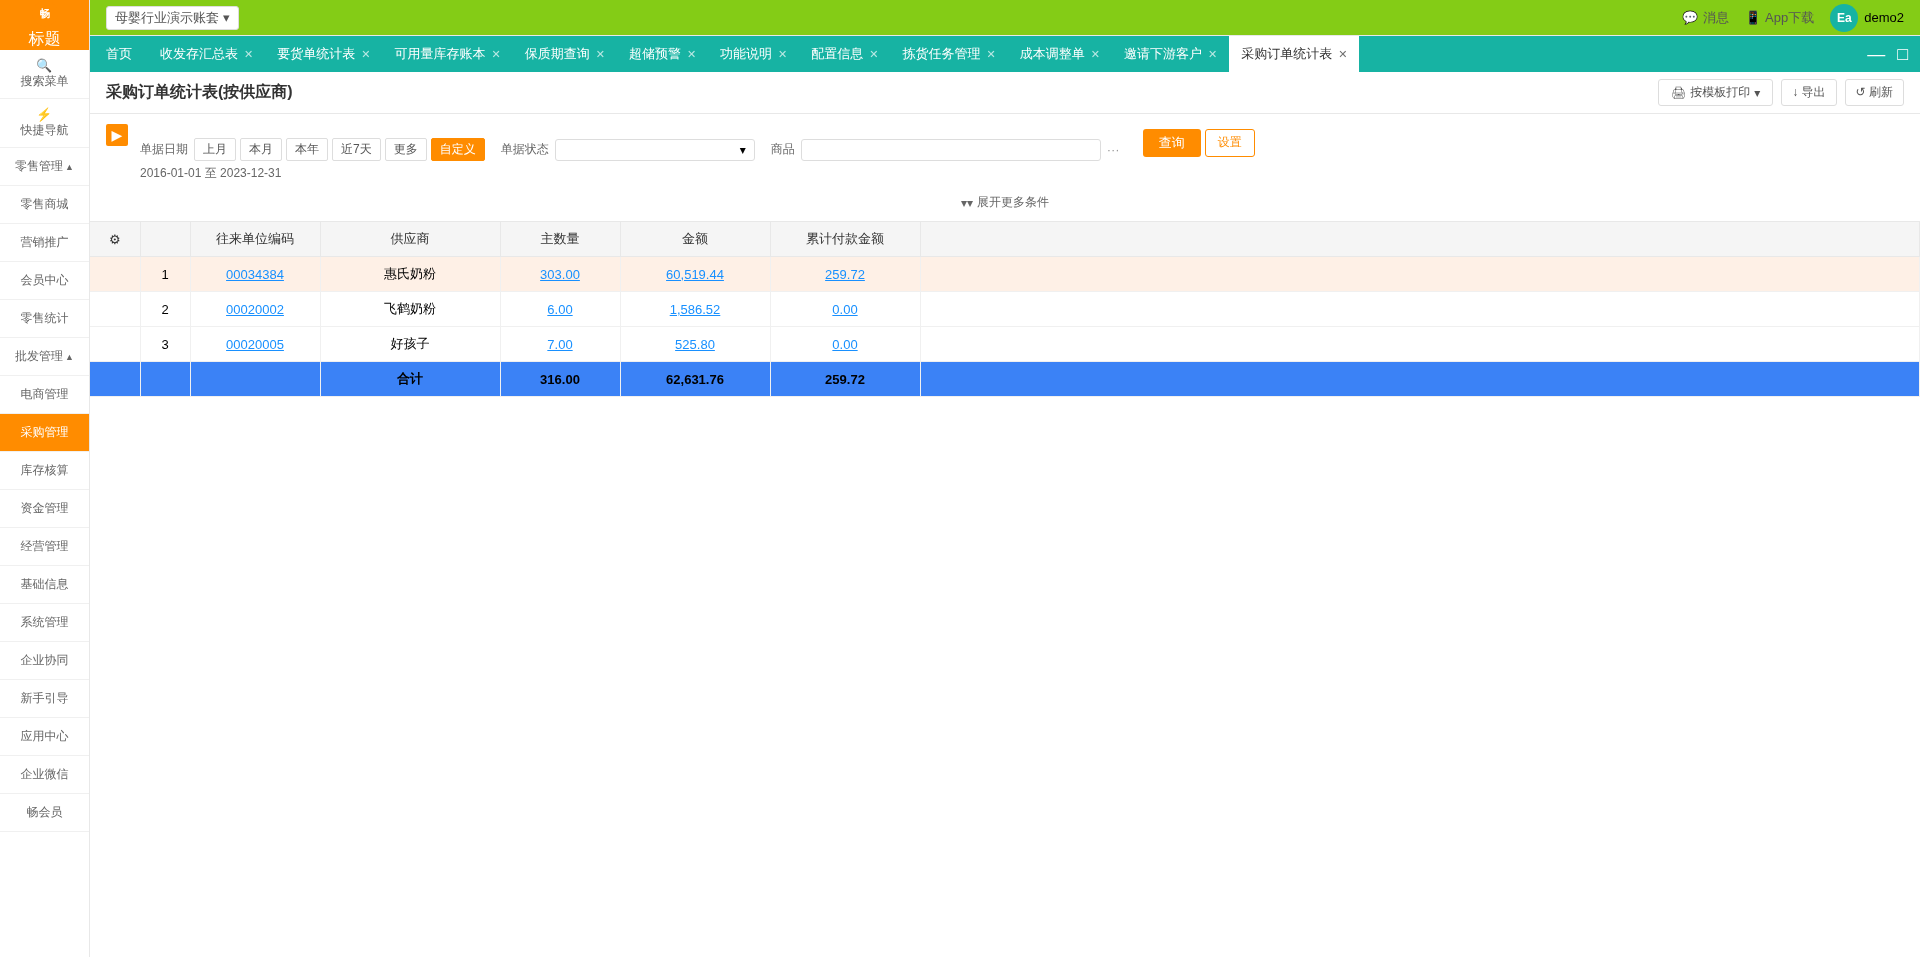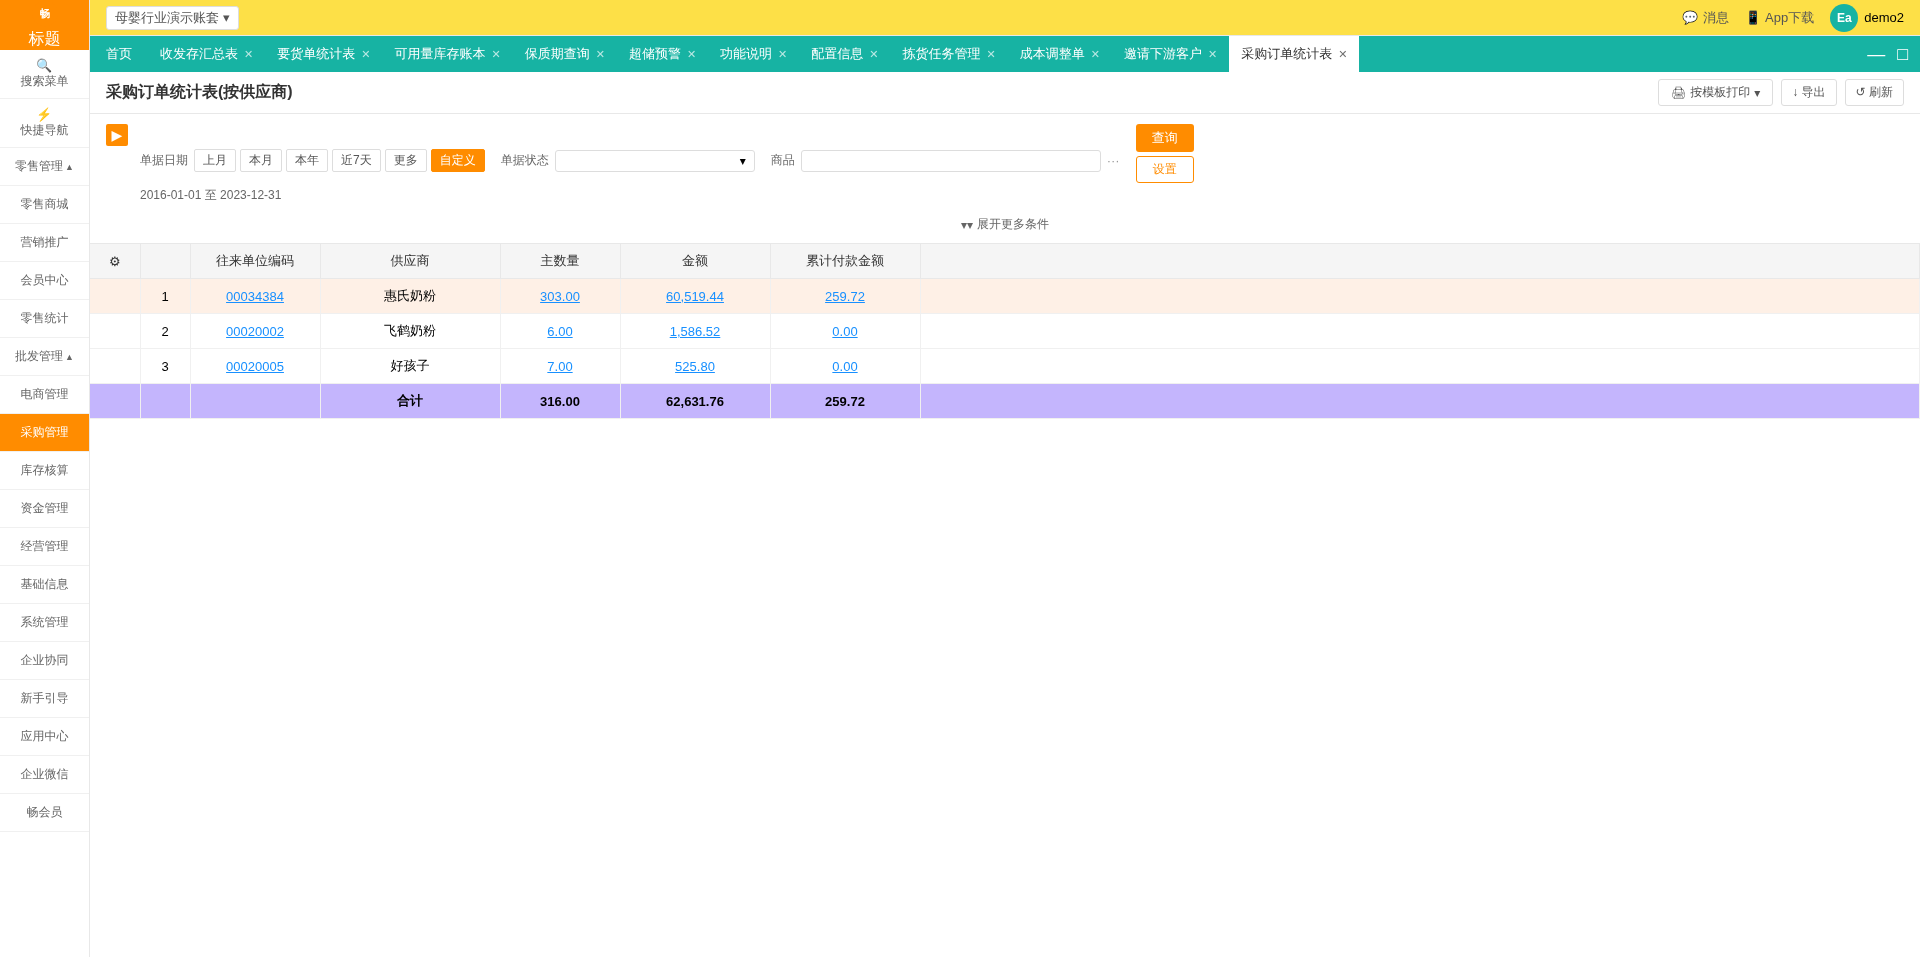--- a/index.html
+++ b/index.html
@@ -54,35 +54,35 @@
     
     .table-container { flex: 1; overflow: auto; background: white; margin: 0; }
     table { width: 100%; border-collapse: collapse; }
     thead tr { background: #f5f5f5; }
     th { padding: 8px 12px; text-align: center; font-size: 13px; color: #333; border-bottom: 1px solid #e8e8e8; border-right: 1px solid #e8e8e8; font-weight: normal; white-space: nowrap; }
     td { padding: 8px 12px; text-align: center; font-size: 13px; border-bottom: 1px solid #f0f0f0; border-right: 1px solid #f0f0f0; }
     td.text-link { color: #1890ff; cursor: pointer; text-decoration: underline; }
     tr.row-highlighted { background: #fef0e6; }
 
     
-    .table-footer { background: #c4b5fd; border-top: 1px solid #e8e8e8; flex-shrink: 0; }
+    .table-footer { background: #3b82f6; border-top: 1px solid #e8e8e8; flex-shrink: 0; }
     .table-footer td { font-weight: bold; }
 
     
     .expand-btn { background: #ff8c00; border: none; color: white; width: 22px; height: 22px; border-radius: 2px; cursor: pointer; font-size: 14px; display: flex; align-items: center; justify-content: center; flex-shrink: 0; }
 
     
     .btn-settings { background: white; border: 1px solid #ff8c00; border-radius: 3px; padding: 4px 12px; cursor: pointer; font-size: 12px; color: #ff8c00; }
     .btn-search { background: #ff8c00; border: none; border-radius: 3px; padding: 5px 16px; cursor: pointer; font-size: 13px; color: white; }
 
-    .search-actions { display: flex; flex-direction: column; gap: 4px; }
+    .search-actions { display: flex; flex-direction: row; gap: 4px; margin-left: 7px; }
     .workspace-select { border: 1px solid #ddd; border-radius: 3px; padding: 2px 8px; font-size: 13px; color: #555; background: white; cursor: pointer; display: flex; align-items: center; gap: 4px; }
 
     
-    .top-userbar { height: 36px; background: #fde047; display: flex; align-items: center; justify-content: flex-end; padding: 0 16px; border-bottom: 1px solid #e8e8e8; flex-shrink: 0; gap: 16px; }
+    .top-userbar { height: 36px; background: #84cc16; display: flex; align-items: center; justify-content: flex-end; padding: 0 16px; border-bottom: 1px solid #e8e8e8; flex-shrink: 0; gap: 16px; }
     .user-area { display: flex; align-items: center; gap: 6px; cursor: pointer; }
     .user-avatar { width: 28px; height: 28px; border-radius: 50%; background: #17b3a3; color: white; display: flex; align-items: center; justify-content: center; font-size: 12px; font-weight: bold; }
     .msg-icon { cursor: pointer; color: #555; font-size: 13px; display: flex; align-items: center; gap: 4px; }
     .app-icon { cursor: pointer; color: #555; font-size: 13px; display: flex; align-items: center; gap: 4px; }
 
     .col-seq { width: 50px; }
     .col-code { width: 130px; }
     .col-supplier { width: 180px; }
     .col-qty { width: 120px; }
     .col-amount { width: 150px; }

